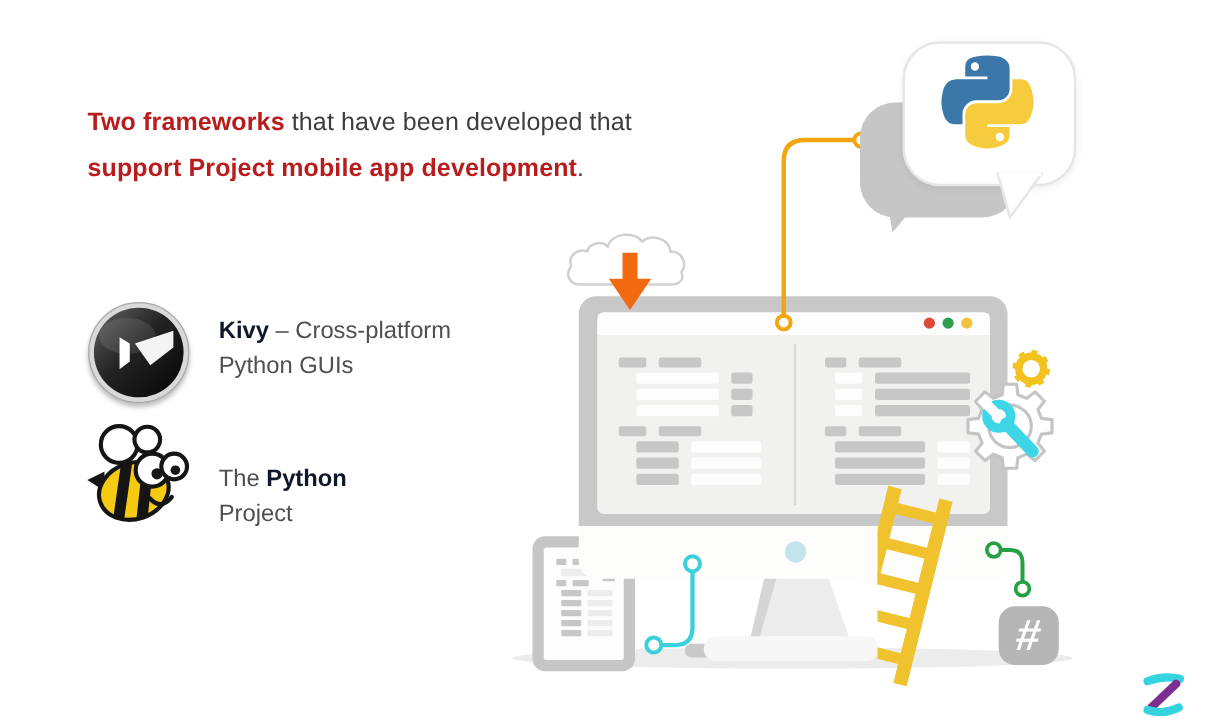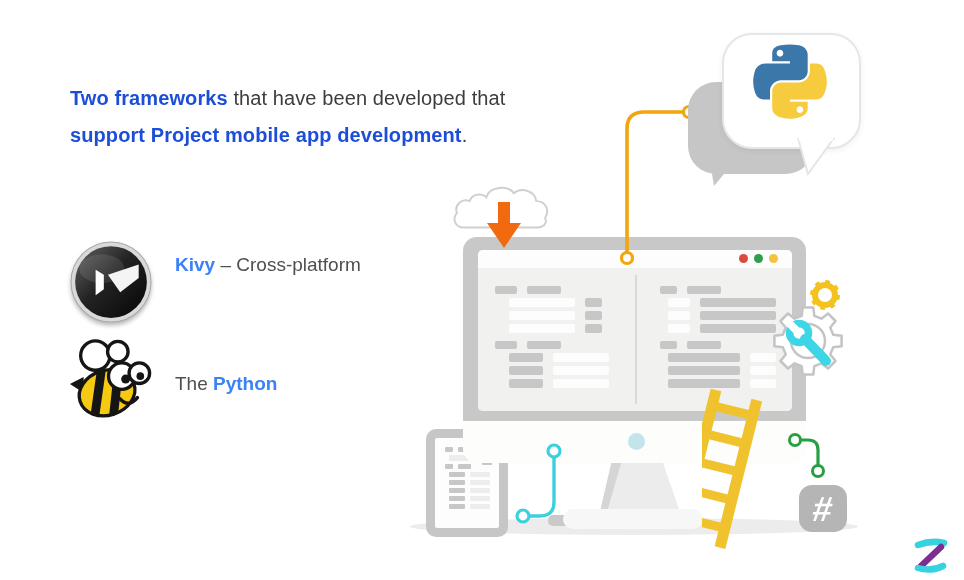--- a/index.html
+++ b/index.html
@@ -1,23 +1,23 @@
 <!DOCTYPE html>
 <html><head>
 <meta charset="utf-8">
 <style>
   html,body{margin:0;padding:0;background:#fff;font-family:"Liberation Sans",sans-serif;}
   .stage{position:relative;width:964px;height:580px;background:#ffffff;overflow:hidden;}
   .abs{position:absolute;}
 
   
   .headline{left:70px;top:80px;width:520px;font-size:20px;line-height:37px;color:#3d3d3d;letter-spacing:.1px;}
-  .headline b{font-weight:700;color:#1d4ed8;}
+  .headline b{font-weight:700;color:#b91c1c;}
   .fw-text{font-size:19px;line-height:27.5px;color:#4f4f4f;}
-  .fw-text b{font-weight:700;color:#3b82f6;}
+  .fw-text b{font-weight:700;color:#0f172a;}
 
   
   .monitor-frame{left:463px;top:237px;width:343px;height:184px;background:#c8c8c8;border-radius:14px 14px 0 0;}
   .monitor-screen{left:478px;top:250px;width:314px;height:161px;background:#fdfdfc;border-radius:5px;}
   .screen-top{position:absolute;left:0;top:0;right:0;height:18px;background:#fdfdfd;border-radius:5px 5px 0 0;}
   .win-dots{position:absolute;right:14px;top:4px;display:flex;gap:6px;}
   .dot{width:9px;height:9px;border-radius:50%;}
   .dot-red{background:#DB4A3A}.dot-green{background:#2F9E4F}.dot-yellow{background:#F4C23C}
   .screen-body{position:absolute;left:0;top:18px;right:0;bottom:0;background:#f1f1f0;border-radius:0 0 5px 5px;}
   .v-divider{position:absolute;left:157px;top:7px;bottom:7px;width:2px;background:#dadad9;}
@@ -71,20 +71,21 @@
       </linearGradient>
     </defs>
     <circle cx="40" cy="40" r="39" fill="#d9d9d9" stroke="#a8a8a8" stroke-width="1"></circle>
     <circle cx="40" cy="40" r="35" fill="url(#kgrad)"></circle>
     <ellipse cx="31" cy="27" rx="22" ry="14" fill="rgba(255,255,255,0.10)"></ellipse>
     <polygon points="25,28 33,33 33,47 25,53" fill="#fff"></polygon>
     <polygon points="37,33 67,23 67,36 49,50" fill="#f4f4f4"></polygon>
   </svg>
   <div class="abs fw-text" style="left:175px;top:251px">
     <div><b>Kivy</b><span> – Cross-platform</span></div>
+    <div>Python GUIs</div>
   </div>
 
   <svg class="abs" style="left:66px;top:336px" width="88" height="92" viewBox="0 0 90 92">
     <defs>
       <clipPath id="beeBody">
           <ellipse cx="42" cy="57" rx="29" ry="23" transform="rotate(-18 42 57)"></ellipse>
         </clipPath>
     </defs>
     <polygon points="4,48 18,41 18,57" fill="#151515"></polygon>
     <circle cx="30" cy="19" r="15" fill="#fff" stroke="#151515" stroke-width="3.4"></circle>
@@ -95,20 +96,21 @@
       <path d="M54 31 L48 86" stroke="#151515" stroke-width="9" fill="none"></path>
     </g>
     <circle cx="57" cy="40" r="13.5" fill="#fff" stroke="#151515" stroke-width="3.4"></circle>
     <circle cx="75" cy="37" r="10.5" fill="#fff" stroke="#151515" stroke-width="3.4"></circle>
     <circle cx="61" cy="43" r="4.6" fill="#151515"></circle>
     <circle cx="76" cy="40" r="3.9" fill="#151515"></circle>
     <path d="M55 63 Q64 73 73 62" stroke="#151515" stroke-width="3.6" fill="none" stroke-linecap="round"></path>
   </svg>
   <div class="abs fw-text" style="left:175px;top:370px">
     <div><span>The </span><b>Python</b></div>
+    <div>Project</div>
   </div>
 
   <div class="abs floor"></div>
 
   <div class="abs tablet">
     <div class="tablet-screen">
       <div class="tstack">
           <div></div>
           <div></div>
           <div></div>

